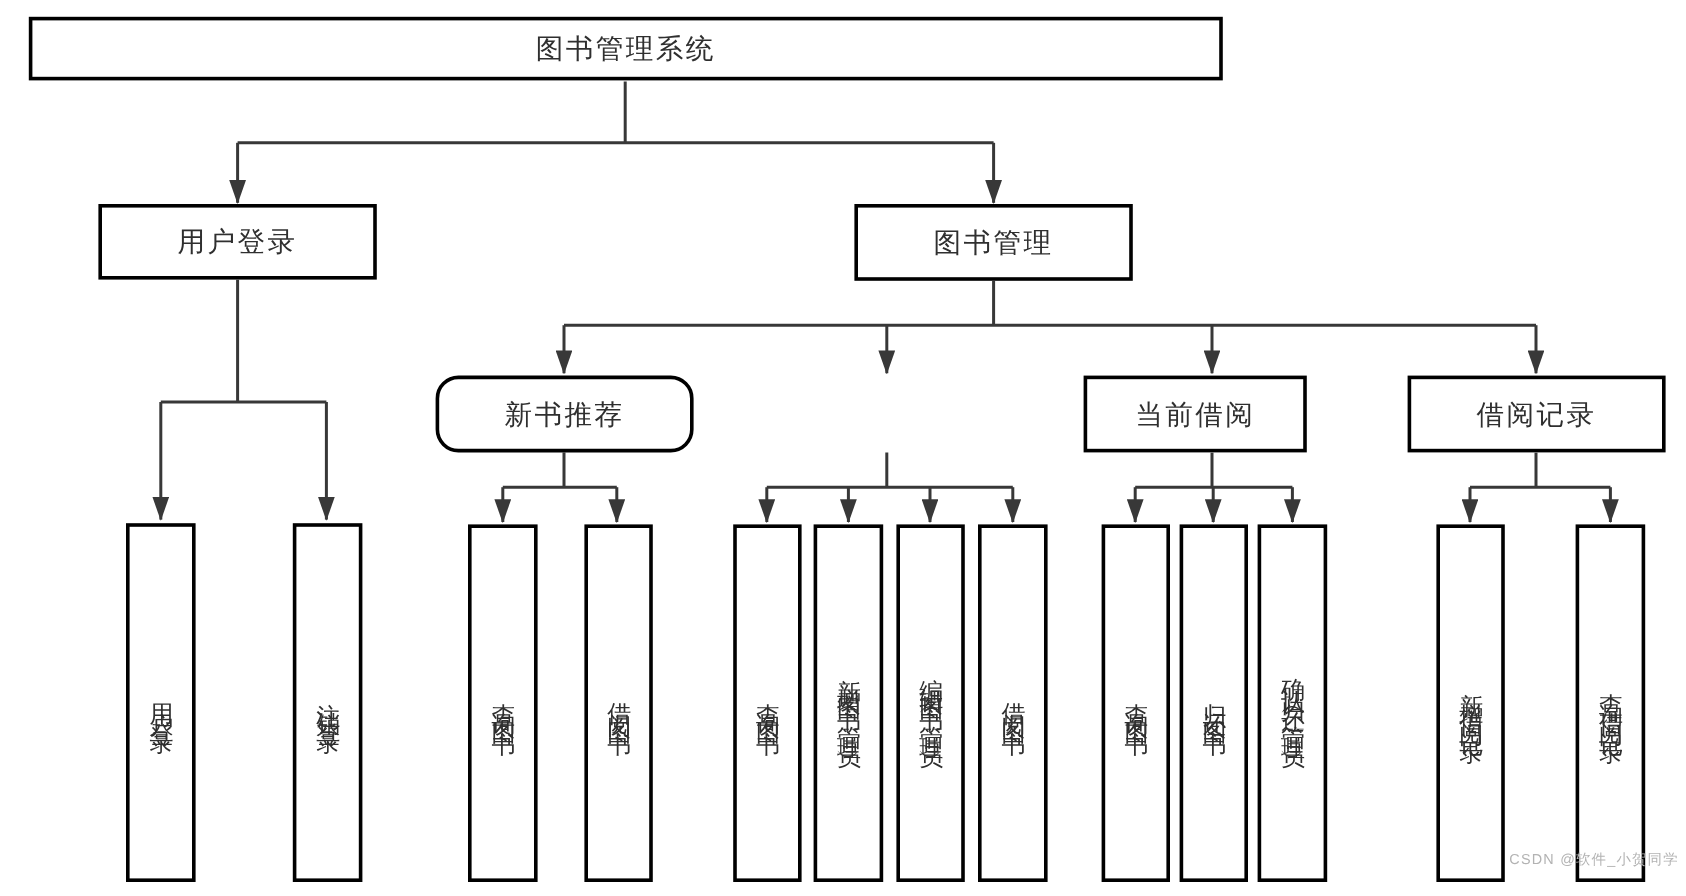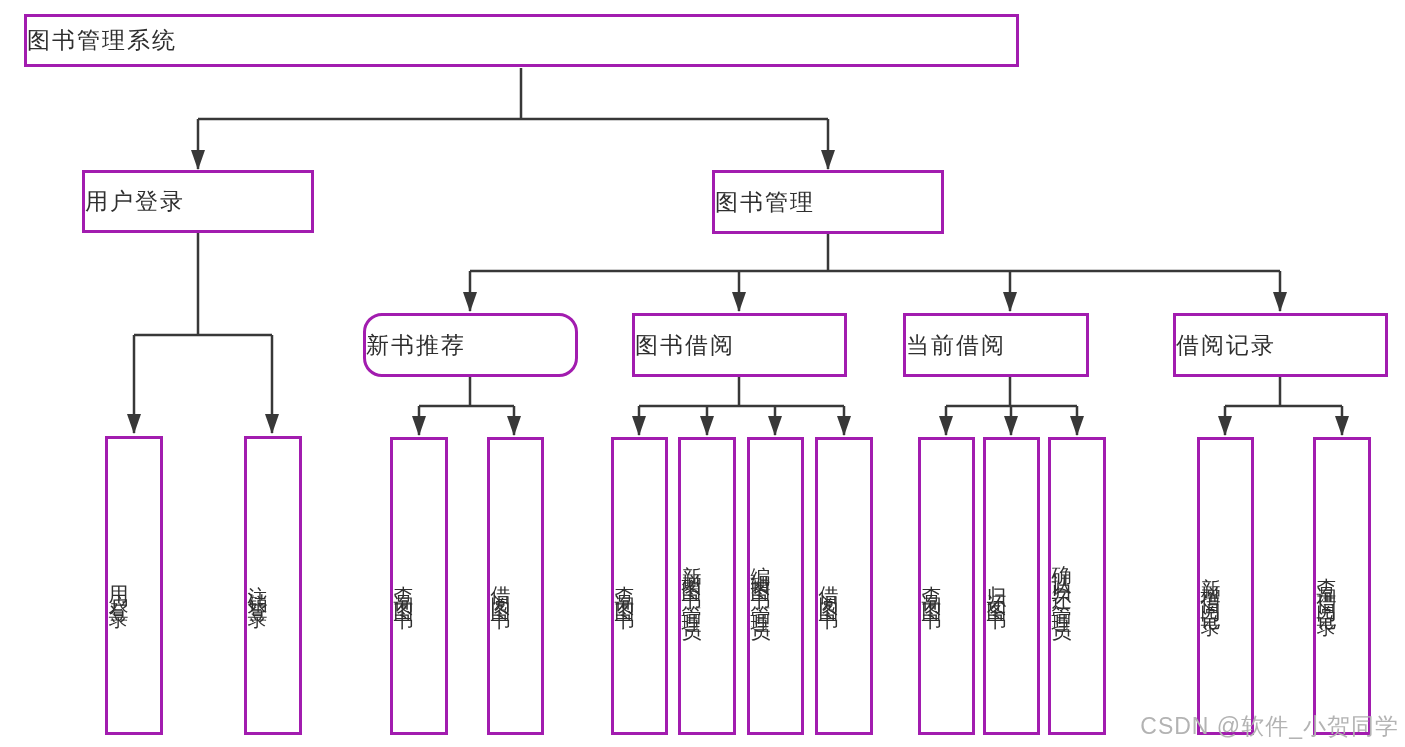--- a/index.html
+++ b/index.html
@@ -13,41 +13,41 @@
   }
   .connectors {
     position: absolute;
     left: 0; top: 0;
     width: 1405px; height: 747px;
     z-index: 0;
   }
   .box {
     position: absolute;
     box-sizing: border-box;
-    border: 3px solid #a21caf;
+    border: 3px solid #000000;
     background: #ffffff;
     display: flex;
     align-items: center;
-    justify-content: flex-start;
+    justify-content: center;
     color: #2f2f2f;
     z-index: 1;
   }
   .hbox { font-size: 23px; letter-spacing: 2px; white-space: nowrap; }
   .vbox { font-size: 20px; }
   .vtext {
     writing-mode: vertical-rl;
     text-orientation: mixed;
     letter-spacing: 8px;
     line-height: 1.1;
   }
   .watermark {
     position: absolute;
     right: 6px;
-    bottom: 5px;
-    font-size: 23px;
+    bottom: 22px;
+    font-size: 12px;
     color: #b3b3b3;
     letter-spacing: 1px;
     z-index: 2;
     white-space: nowrap;
   }
 </style>
 </head>
 <body>
 
 <div class="canvas">
@@ -98,23 +98,20 @@
   <div class="box hbox" style="left:82px; top:170px; width:232px; height:63px;">
     <span>用户登录</span>
   </div>
   <div class="box hbox" style="left:712px; top:170px; width:232px; height:64px;">
     <span>图书管理</span>
   </div>
 
   <div class="box hbox" style="left:363px; top:313px; width:215px; height:64px;border-radius:19px;">
     <span>新书推荐</span>
   </div>
-  <div class="box hbox" style="left:632px; top:313px; width:215px; height:64px;">
-    <span>图书借阅</span>
-  </div>
   <div class="box hbox" style="left:903px; top:313px; width:186px; height:64px;">
     <span>当前借阅</span>
   </div>
   <div class="box hbox" style="left:1173px; top:313px; width:215px; height:64px;">
     <span>借阅记录</span>
   </div>
 
   <div class="box vbox" style="left:105px; top:436px; width:58px; height:299px;">
     <span class="vtext">用户登录</span>
   </div>

